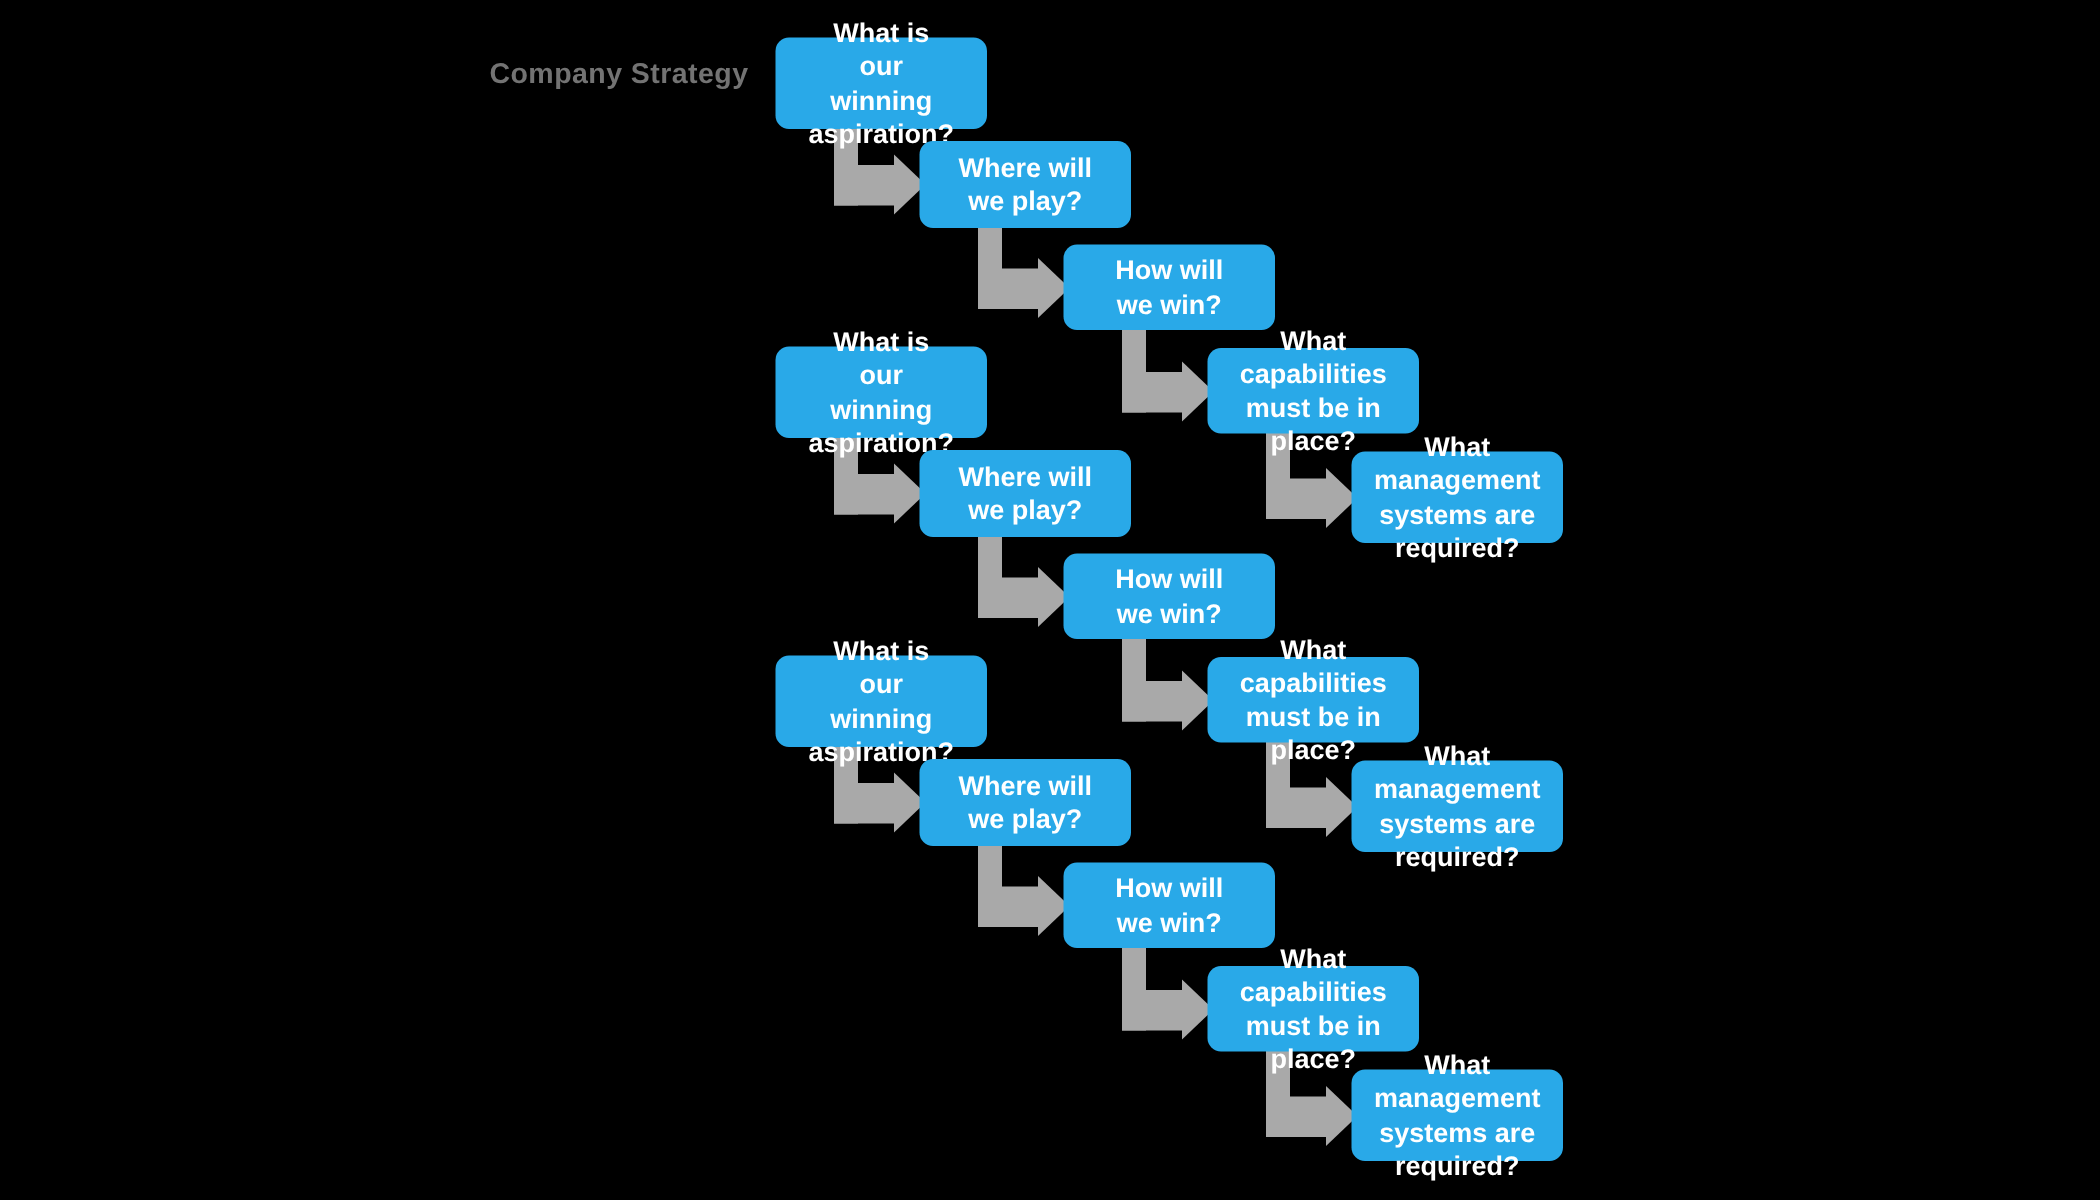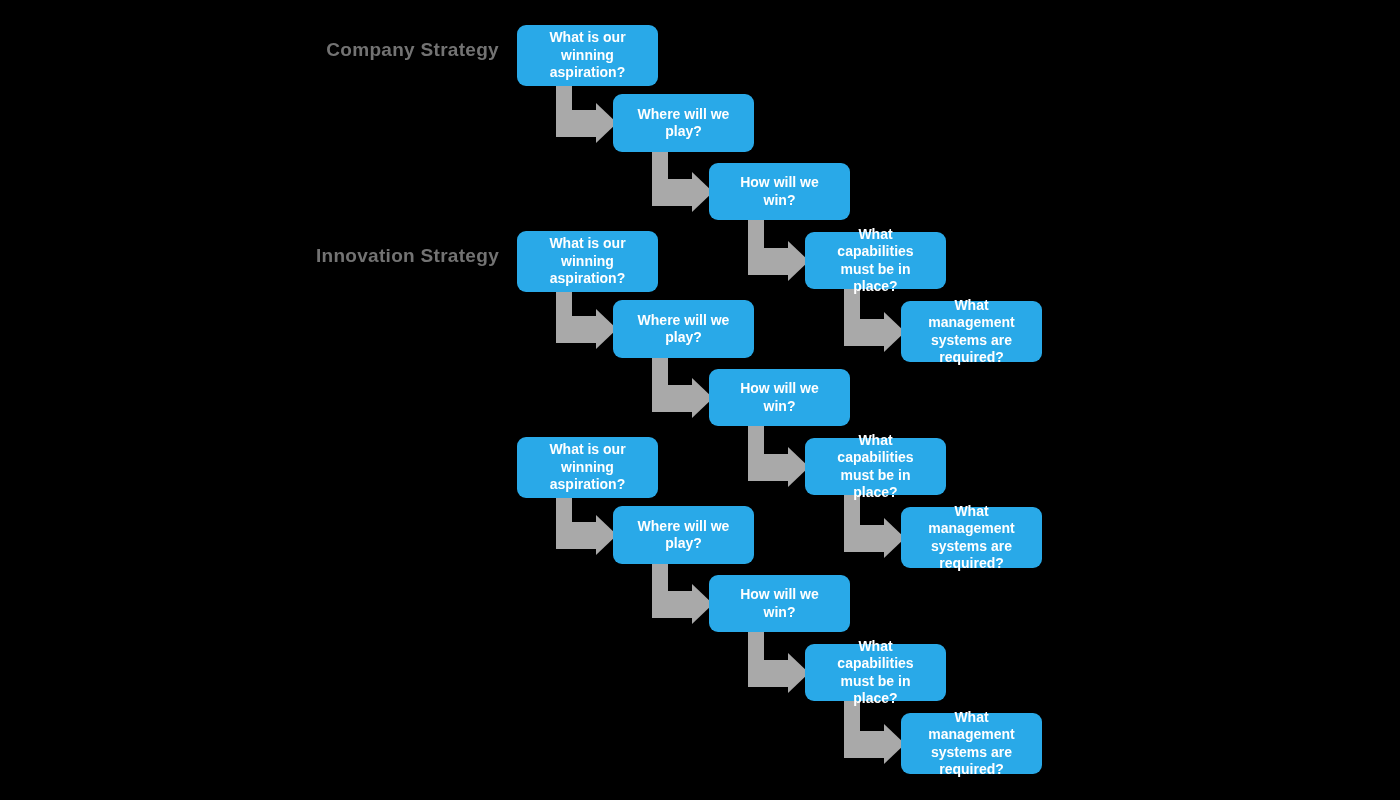--- a/index.html
+++ b/index.html
@@ -22,21 +22,21 @@
     transform:translateY(-50%);
     user-select:none;
   }
 
   .node{
     position:absolute;
     box-sizing:border-box;
     background:#29a9e8;
     border-radius:9px;
     color:#ffffff;
-    font-size:14px;
+    font-size:18px;
     font-weight:bold;
     line-height:1.24;
     text-align:center;
     display:flex;
     align-items:center;
     justify-content:center;
     padding:4px 23px;
     z-index:3;
   }
 
@@ -83,21 +83,20 @@
       <div class="head" style="left: 40px; top: 22.5px;"></div>
     </div>
     <div class="node" style="left: 709px; top: 163px; width: 141px; height: 57px;">How will we win?</div>
     <div class="conn" style="left: 844px; top: 287px; width: 61px; height: 58.5px;">
       <div class="stem" style="height: 58.5px;"></div>
       <div class="shaft" style="top: 31.5px; width: 40px;"></div>
       <div class="head" style="left: 40px; top: 24.5px;"></div>
     </div>
     <div class="node" style="left: 805px; top: 232px; width: 141px; height: 57px;">What capabilities must be in place?</div>
     <div class="node" style="left: 901px; top: 301px; width: 141px; height: 61px;">What management systems are required?</div>
-    <div class="row-label" style="left: 0px; width: 499px; top: 256px;">Innovation Strategy</div>
     <div class="conn" style="left: 556px; top: 290px; width: 61px; height: 53px;">
       <div class="stem" style="height: 53px;"></div>
       <div class="shaft" style="top: 26px; width: 40px;"></div>
       <div class="head" style="left: 40px; top: 19px;"></div>
     </div>
     <div class="node" style="left: 517px; top: 231px; width: 141px; height: 61px;">What is our winning aspiration?</div>
     <div class="conn" style="left: 652px; top: 356px; width: 61px; height: 55.5px;">
       <div class="stem" style="height: 55.5px;"></div>
       <div class="shaft" style="top: 28.5px; width: 40px;"></div>
       <div class="head" style="left: 40px; top: 21.5px;"></div>

